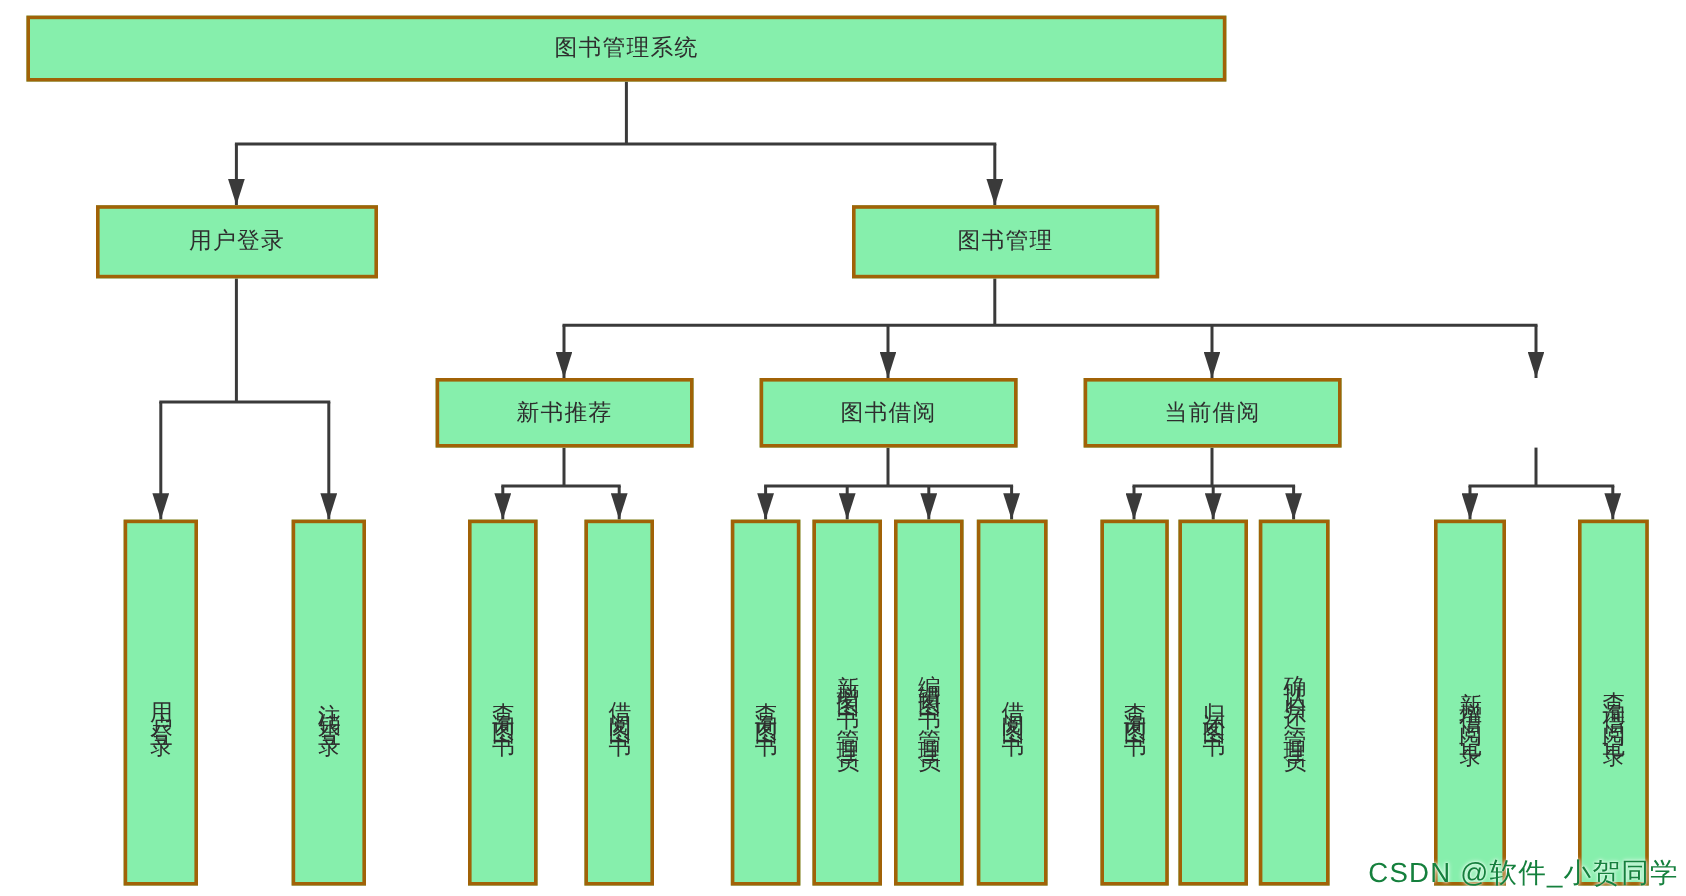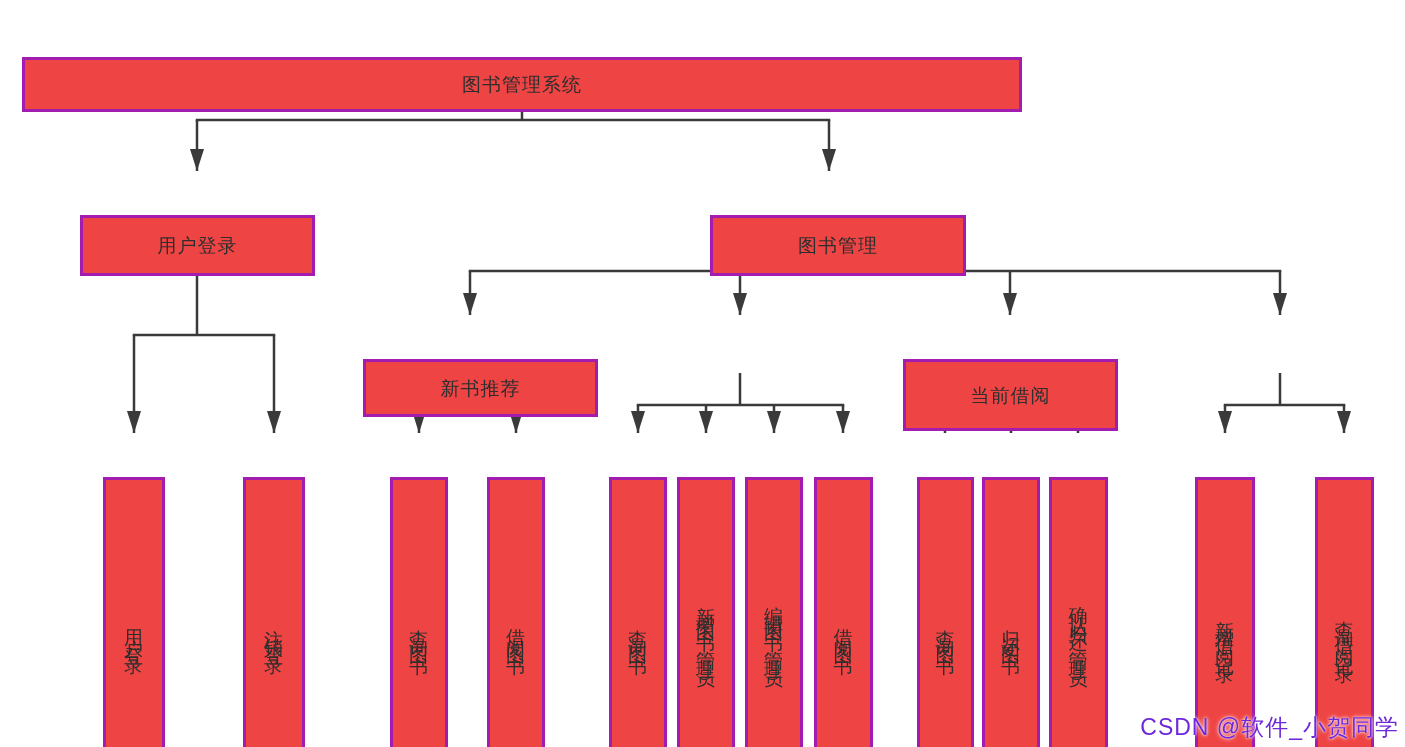--- a/index.html
+++ b/index.html
@@ -13,67 +13,66 @@
   }
   .wires {
     position: absolute;
     left: 0; top: 0;
     width: 1405px; height: 747px;
     pointer-events: none;
   }
   .box {
     position: absolute;
     box-sizing: border-box;
-    background: #ef4444;
-    border: 3px solid #a21caf;
+    background: #86efac;
+    border: 3px solid #a16207;
     display: flex;
     align-items: center;
     justify-content: center;
     font-size: 19px;
     color: #2e2e2e;
     text-align: center;
     line-height: 1;
     z-index: 2;
-    margin-top: 44px;
   }
   .hbox { letter-spacing: 1px; }
   .vbox {
     writing-mode: vertical-rl;
     text-orientation: mixed;
     letter-spacing: 9px;
     padding-top: 4px;
   }
   
   .n-root            { left: 22px;   top: 13px;  width: 1000px; height: 55px; }
   .n-user-login      { left: 80px;   top: 171px; width: 235px;  height: 61px; }
   .n-book-mgmt       { left: 710px;  top: 171px; width: 256px;  height: 61px; }
-  .n-new-book        { left: 363px;  top: 315px; width: 235px;  height: 58px; }
+  .n-new-book        { left: 363px;  top: 315px; width: 215px;  height: 58px; }
   .n-book-borrow     { left: 633px;  top: 315px; width: 215px;  height: 58px; }
-  .n-current-borrow  { left: 903px;  top: 315px; width: 215px;  height: 72px; }
+  .n-current-borrow  { left: 903px;  top: 315px; width: 215px;  height: 58px; }
   .n-borrow-records  { left: 1173px; top: 315px; width: 214px;  height: 58px; }
   .leaf { top: 433px; height: 305px; }
   .l-ul-1 { left: 103px;  width: 62px; }
   .l-ul-2 { left: 243px;  width: 62px; }
   .l-nb-1 { left: 390px;  width: 58px; }
   .l-nb-2 { left: 487px;  width: 58px; }
   .l-bb-1 { left: 609px;  width: 58px; }
   .l-bb-2 { left: 677px;  width: 58px; }
   .l-bb-3 { left: 745px;  width: 58px; }
   .l-bb-4 { left: 814px;  width: 59px; }
   .l-cb-1 { left: 917px;  width: 57px; }
   .l-cb-2 { left: 982px;  width: 58px; }
   .l-cb-3 { left: 1049px; width: 59px; }
   .l-br-1 { left: 1195px; width: 60px; }
   .l-br-2 { left: 1315px; width: 59px; }
   .watermark {
     position: absolute;
     right: 6px;
     bottom: 4px;
     font-size: 23px;
-    color: #6d28d9;
+    color: #15803d;
     text-shadow: 0 0 2px #ffffff, 0 0 4px #ffffff;
     z-index: 5;
     letter-spacing: 1px;
     white-space: nowrap;
   }
 </style>
 </head>
 <body>
 
 <div class="stage">
@@ -127,20 +126,21 @@
       <line x1="1344" y1="405" x2="1344" y2="433" marker-end="url(#ah)"></line>
     </g>
   </svg>
 
   <div class="box hbox n-root">图书管理系统</div>
 
   <div class="box hbox n-user-login">用户登录</div>
   <div class="box hbox n-book-mgmt">图书管理</div>
 
   <div class="box hbox n-new-book">新书推荐</div>
+  <div class="box hbox n-book-borrow">图书借阅</div>
   <div class="box hbox n-current-borrow">当前借阅</div>
 
   <div class="box vbox leaf l-ul-1">用户登录</div>
   <div class="box vbox leaf l-ul-2">注销登录</div>
 
   <div class="box vbox leaf l-nb-1">查询图书</div>
   <div class="box vbox leaf l-nb-2">借阅图书</div>
 
   <div class="box vbox leaf l-bb-1">查询图书</div>
   <div class="box vbox leaf l-bb-2">新增图书（管理员）</div>

